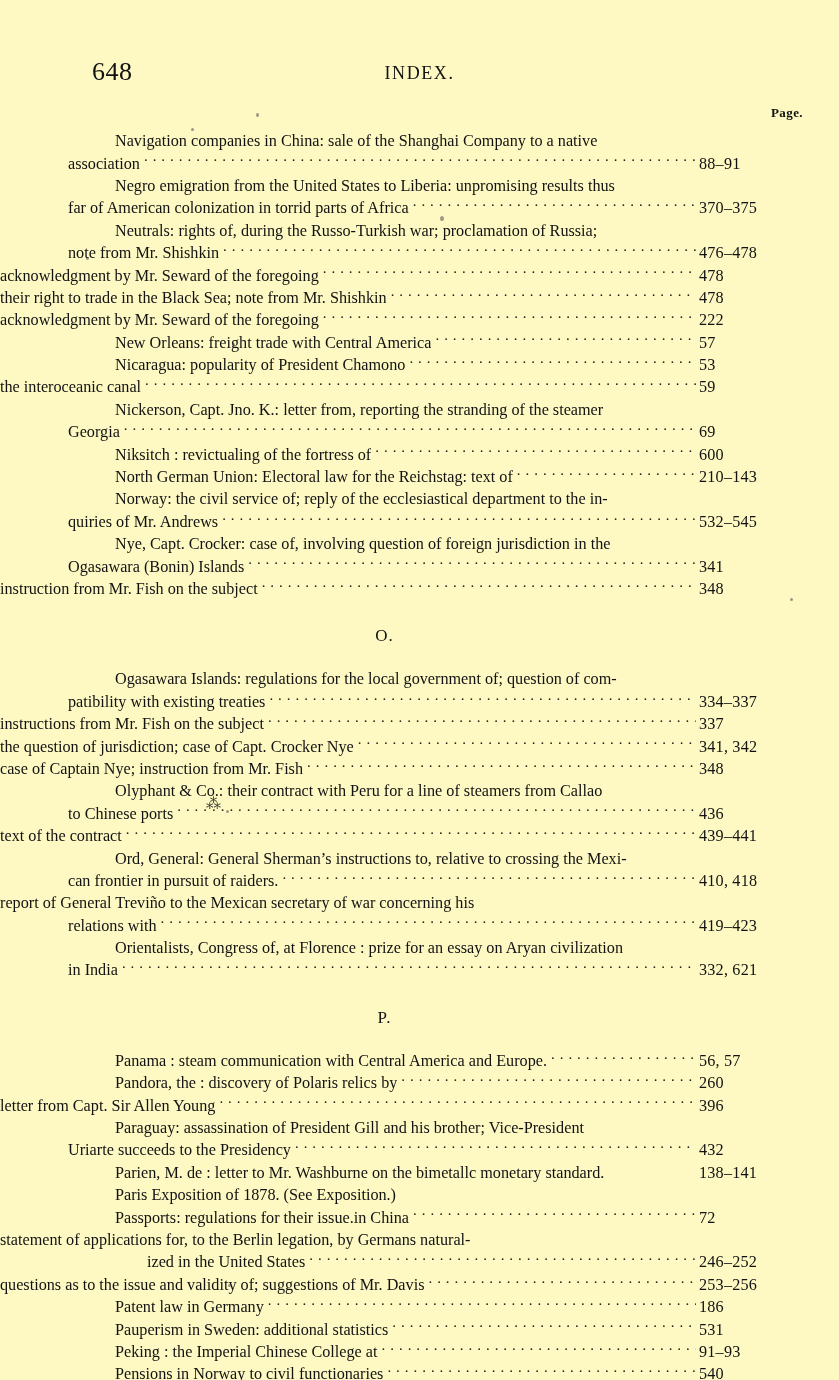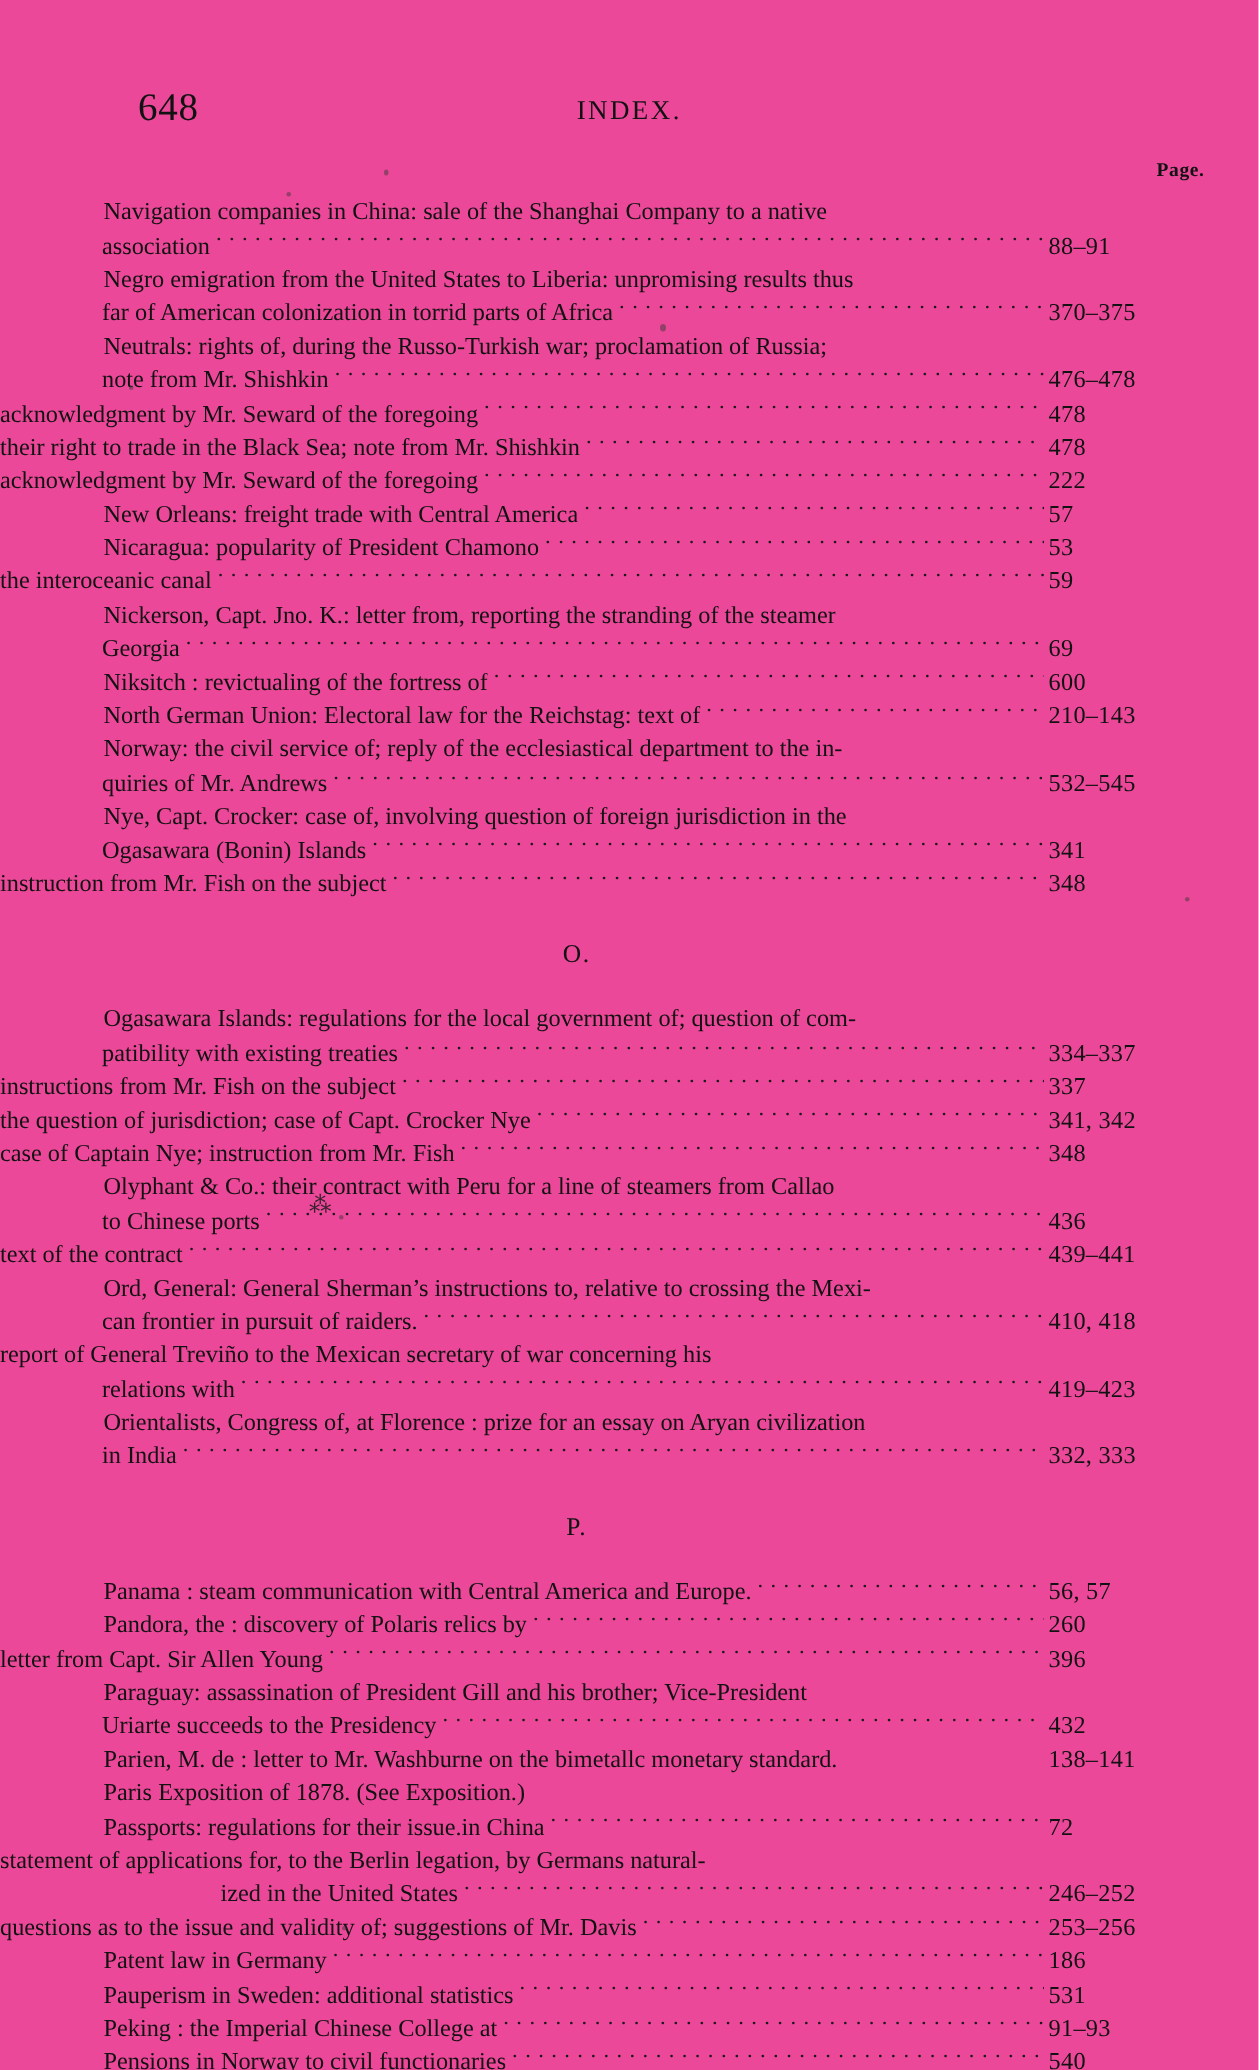--- a/index.html
+++ b/index.html
@@ -6,21 +6,21 @@
   html, body {
     margin: 0;
     padding: 0;
     background: #ffffff;
   }
   .page {
     position: relative;
     width: 839px;
     height: 1380px;
     margin: 0 auto;
-    background: #ec4899;
+    background: #fef9c3;
     overflow: hidden;
     font-family: "Liberation Serif", "DejaVu Serif", serif;
     color: #121212;
   }
 
   
   .runhead {
     position: absolute;
     top: 57px;
     left: 0;
@@ -66,21 +66,21 @@
     position: relative;
     display: flex;
     align-items: baseline;
     font-size: 16.2px;
     line-height: 21.2px;
     padding: 0 0 0 0;
     white-space: nowrap;
   }
 
   
-  .lvl0 .txt { margin-left: 69px; }
+  .lvl0 .txt { margin-left: 115px; }
   .lvl1 .txt { margin-left: 68px; text-align: center; }
   .lvl2 .txt { }
   .lvl3 .txt { margin-left: 147px; }
 
   .txt {
     flex: 0 1 auto;
     overflow: hidden;
     text-overflow: clip;
   }
 
@@ -329,21 +329,21 @@
         <span class="pg">419–423</span>
       </div>
       <div class="entry lvl0 cont">
         <span class="txt">Orientalists, Congress of, at Florence : prize for an essay on Aryan civilization</span>
         <span class="leader"></span>
         <span class="pg empty"></span>
       </div>
       <div class="entry lvl1">
         <span class="txt">in India</span>
         <span class="leader"></span>
-        <span class="pg">332, 333</span>
+        <span class="pg">332, 621</span>
       </div>
       <div class="section-letter">P.</div>
       <div class="entry lvl0">
         <span class="txt">Panama : steam communication with Central America and Europe.</span>
         <span class="leader"></span>
         <span class="pg">56, 57</span>
       </div>
       <div class="entry lvl0">
         <span class="txt">Pandora, the : discovery of Polaris relics by</span>
         <span class="leader"></span>

